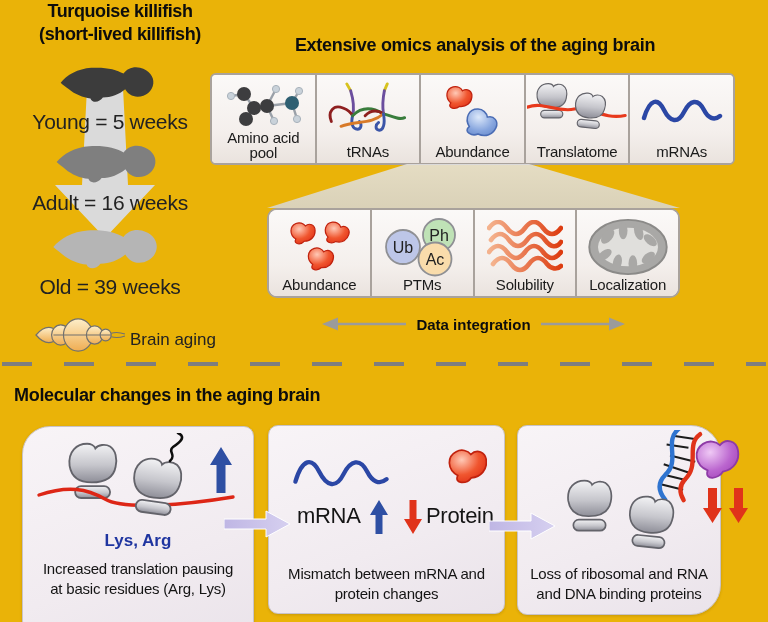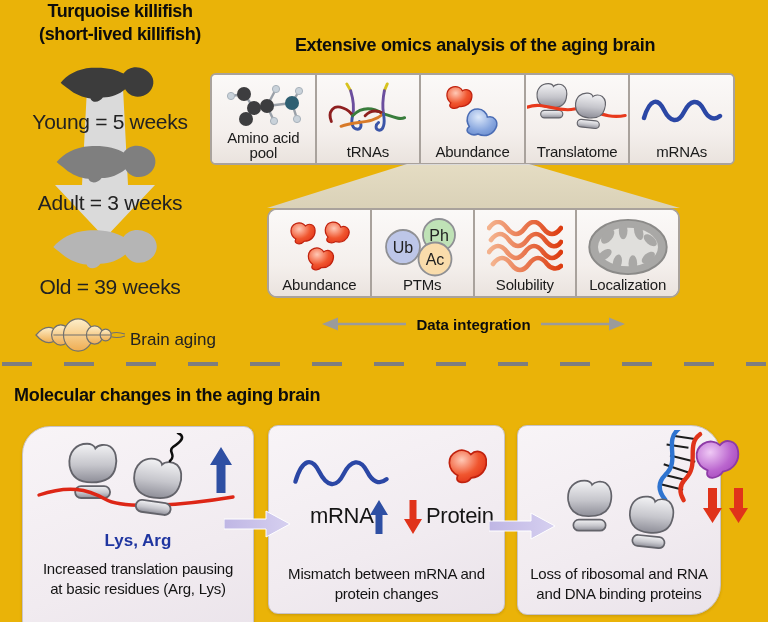--- a/index.html
+++ b/index.html
@@ -38,21 +38,21 @@
     background:linear-gradient(160deg,#f8f4f7 0%,#f1ebf0 60%,#eae3ea 100%);
     box-shadow:0 1px 3px rgba(0,0,0,0.15);}
   .card1{left:22px;top:426px;width:232px;height:223px;border-radius:28px 10px 10px 28px;}
   .card2{left:268px;top:425px;width:237px;height:189px;border-radius:10px;}
   .card3{left:517px;top:425px;width:204px;height:190px;border-radius:10px 30px 30px 10px;}
   .card .caption{position:absolute;left:4px;right:4px;text-align:center;
     font-size:15px;line-height:20px;color:#141414;letter-spacing:-0.2px;}
   .lysarg{position:absolute;left:0;right:0;top:104px;text-align:center;
     font-weight:bold;font-size:17px;color:#1f35a0;}
   .mrna-label,.protein-label{position:absolute;font-size:22px;color:#151515;letter-spacing:-0.3px;}
-  .mrna-label{left:41px;top:77px;}
+  .mrna-label{left:28px;top:77px;}
   .protein-label{left:157px;top:77px;}
   .arrow-layer{z-index:6;}
 </style>
 </head>
 <body>
 
 <div class="stage">
 
   <svg width="0" height="0" style="position:absolute" aria-hidden="true">
     <defs>
@@ -111,21 +111,21 @@
   </svg>
 
   <svg class="abs" style="left:58px;top:62px" width="98" height="43" viewBox="0 0 118 52">
     <use href="#fishPath" fill="#3c3c3c"></use>
   </svg>
   <div class="abs stage-label" style="top:110px">Young = 5 weeks</div>
 
   <svg class="abs" style="left:54px;top:140px" width="104" height="46" viewBox="0 0 118 52">
     <use href="#fishPath" fill="#7f7f7f"></use>
   </svg>
-  <div class="abs stage-label" style="top:191px">Adult = 3 weeks</div>
+  <div class="abs stage-label" style="top:191px">Adult = 16 weeks</div>
 
   <svg class="abs" style="left:50px;top:224px" width="110" height="48" viewBox="0 0 118 52">
     <use href="#fishPath" fill="#b5b5b5"></use>
   </svg>
   <div class="abs stage-label" style="top:275px">Old = 39 weeks</div>
 
   <svg class="abs" style="left:33px;top:313px" width="94" height="44" viewBox="0 0 100 48">
     <g fill="url(#gBrain)" stroke="#71706e" stroke-width="1.3">
       <path d="M2,24 C8,17 15,14 21,17 L21,31 C15,34 8,31 2,24 Z"></path>
       <ellipse cx="29" cy="24" rx="10" ry="11"></ellipse>

